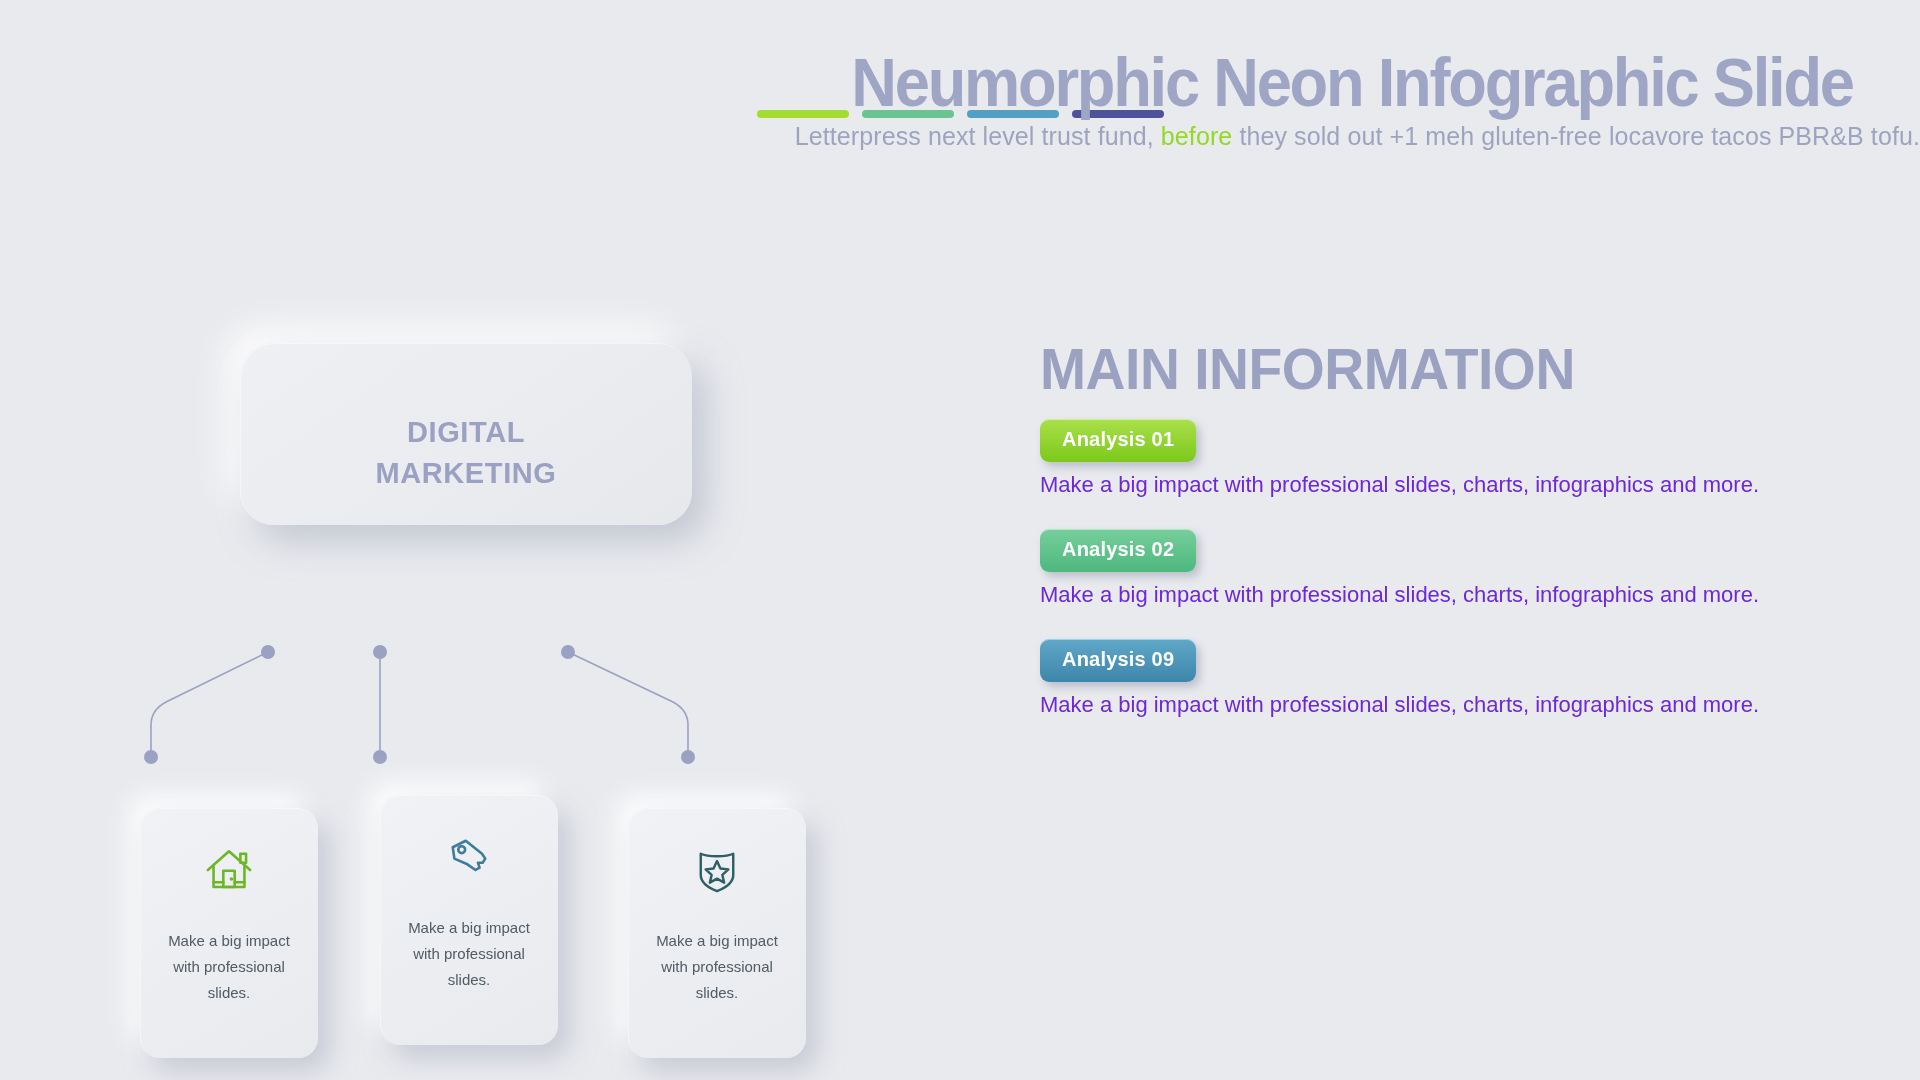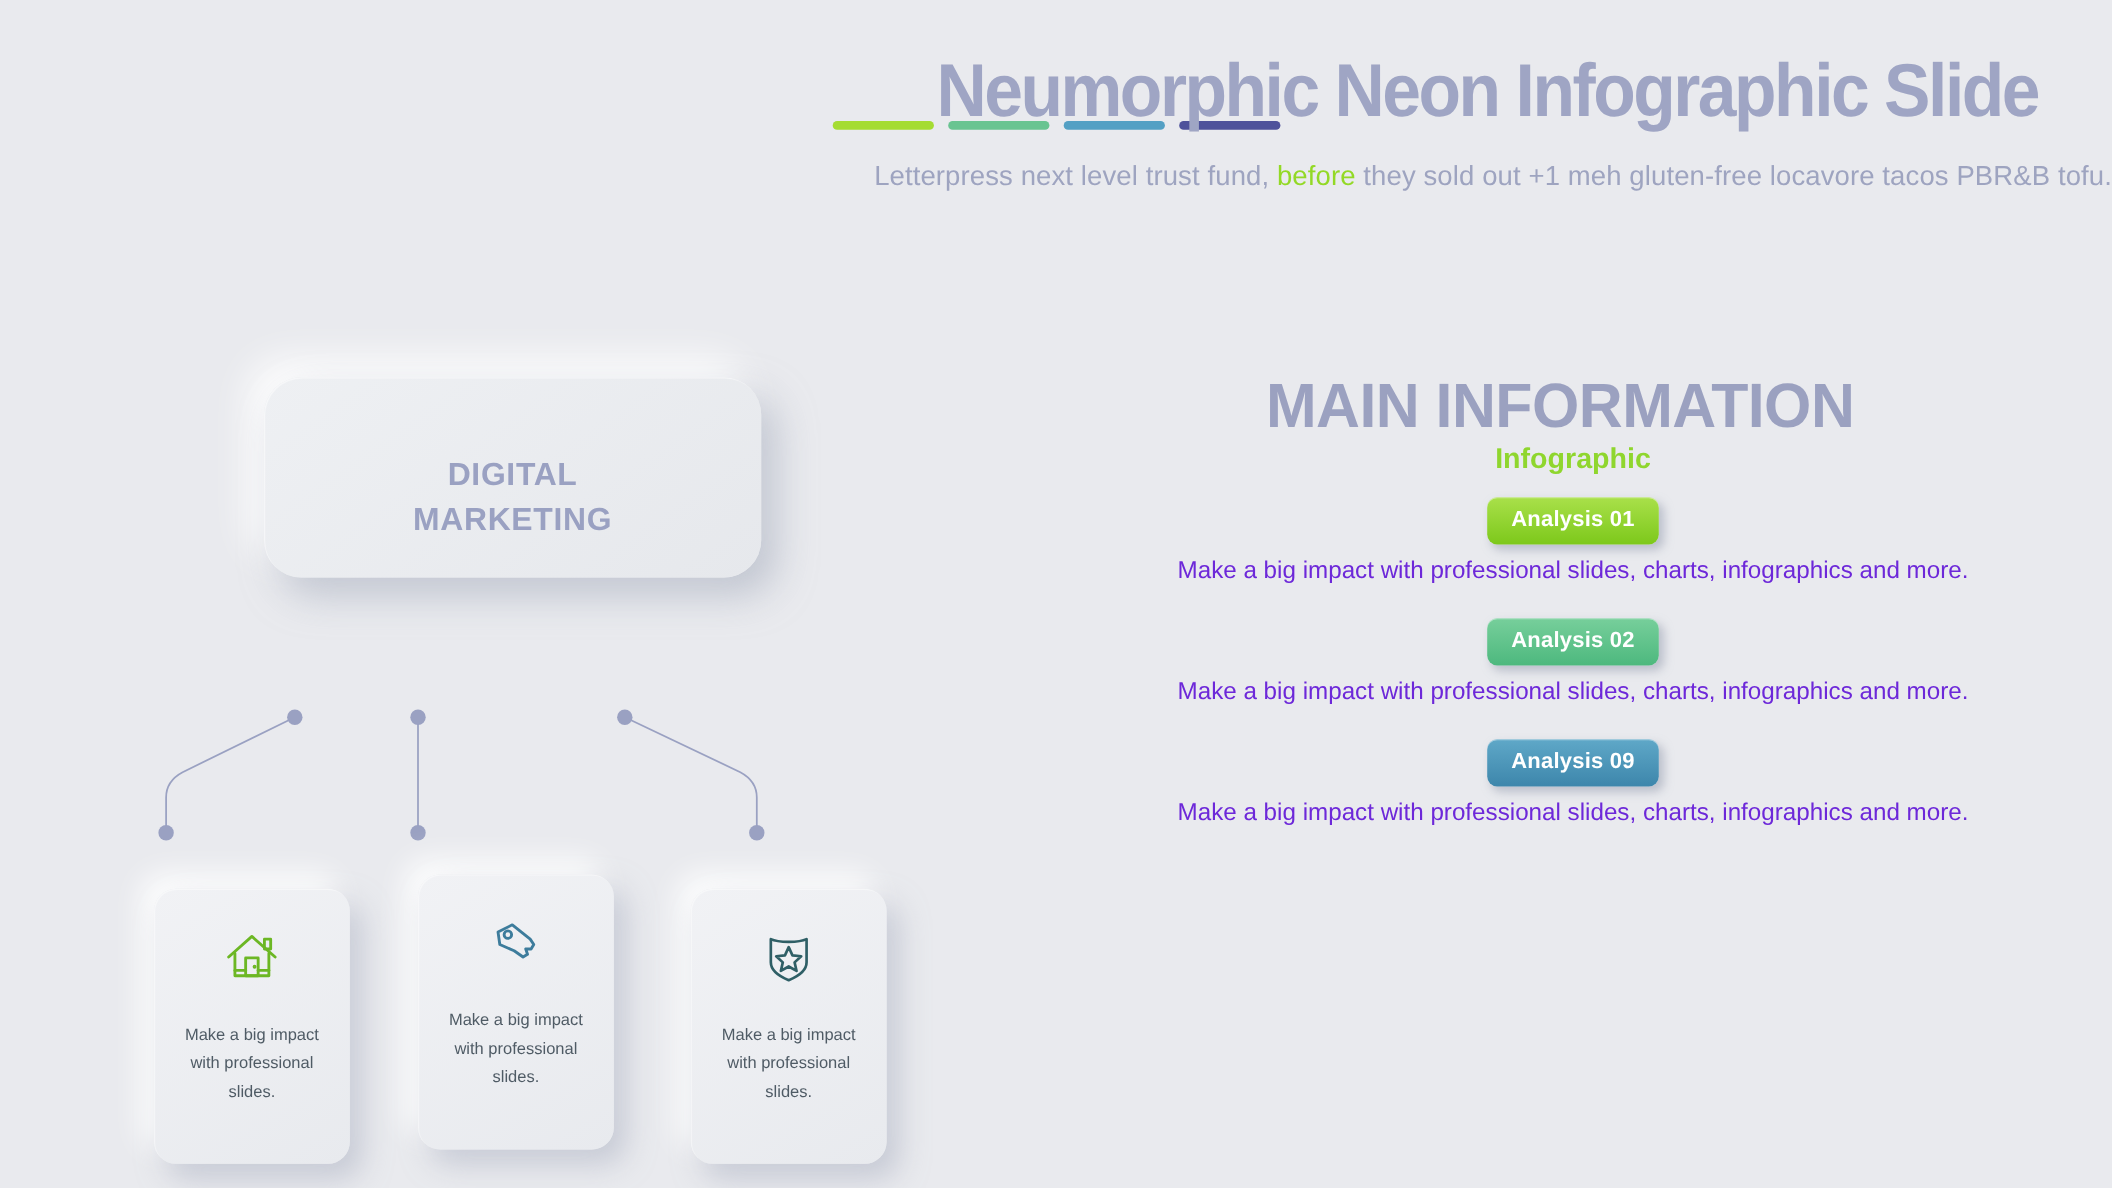--- a/index.html
+++ b/index.html
@@ -20,21 +20,21 @@
     letter-spacing:-2.4px;
     color:#9fa5c4;
     line-height:1.06;
     font-stretch:condensed;
     transform:scaleX(0.93);
   }
   .rules { display:flex; justify-content:center; gap:13px; margin-top:-8px; }
   .rule { width:92px; height:8px; border-radius:4px; }
 
   .subtitle {
-    margin-top:28px;
+    margin-top:4px;
     font-size:25px;
     color:#9ea4c0;
     letter-spacing:0.1px;
     font-weight:400;
   }
   .subtitle .hl { color:#93d926; font-weight:500; }
 
   
   .left { position:absolute; left:0; top:300px; width:900px; height:760px; }
 
@@ -66,21 +66,21 @@
     display:flex; flex-direction:column; align-items:center;
     padding-top:36px;
   }
   .node-icon { width:52px; height:52px; margin-bottom:32px; }
   .node-text {
     font-size:15px; color:#4f5b65; text-align:center;
     line-height:1.72; padding:0 20px; font-weight:400;
   }
 
   
-  .right { position:absolute; left:1040px; top:340px; width:780px;text-align:center; }
+  .right { position:absolute; left:1040px; top:340px; width:780px; }
   .main-heading {
     font-size:57px; font-weight:800; color:#9ba1c0;
     letter-spacing:-0.5px; line-height:1.04;
     transform:scaleX(0.97); transform-origin:left;
   }
   .sub-line-1 { margin-top:14px; font-size:25px; color:#9ca2bd; font-weight:400; }
   .sub-line-2 { margin-top:2px; font-size:26px; color:#8fd62e; font-weight:800; }
 
   .badge {
     display:inline-block; margin-top:20px;
@@ -165,21 +165,20 @@
       <svg class="node-icon" viewBox="0 0 64 64" fill="none" stroke-width="3" stroke-linecap="round" stroke-linejoin="round" stroke="#2f5f66">
         <path d="M12 12 C20 16 44 16 52 12 L52 38 C52 48 42 54 32 58 C22 54 12 48 12 38 Z"></path>
         <polygon points="32,21 36.2,30.2 46,31.2 38.6,38 40.8,47.6 32,42.6 23.2,47.6 25.4,38 18,31.2 27.8,30.2"></polygon>
       </svg>
       <div class="node-text">Make a big impact with professional slides.</div>
     </div>
   </div>
 
   <div class="right">
     <div class="main-heading">MAIN INFORMATION</div>
-    <div class="sub-line-2">Infographic</div>
 
     <div class="item">
       <div class="badge" style="background: linear-gradient(rgb(169, 224, 74) 0%, rgb(125, 200, 27) 100%);">Analysis 01</div>
       <div class="body-text">Make a big impact with professional slides, charts, infographics and more.</div>
     </div>
     <div class="item">
       <div class="badge" style="background: linear-gradient(rgb(119, 207, 155) 0%, rgb(77, 184, 126) 100%);">Analysis 02</div>
       <div class="body-text">Make a big impact with professional slides, charts, infographics and more.</div>
     </div>
     <div class="item">

